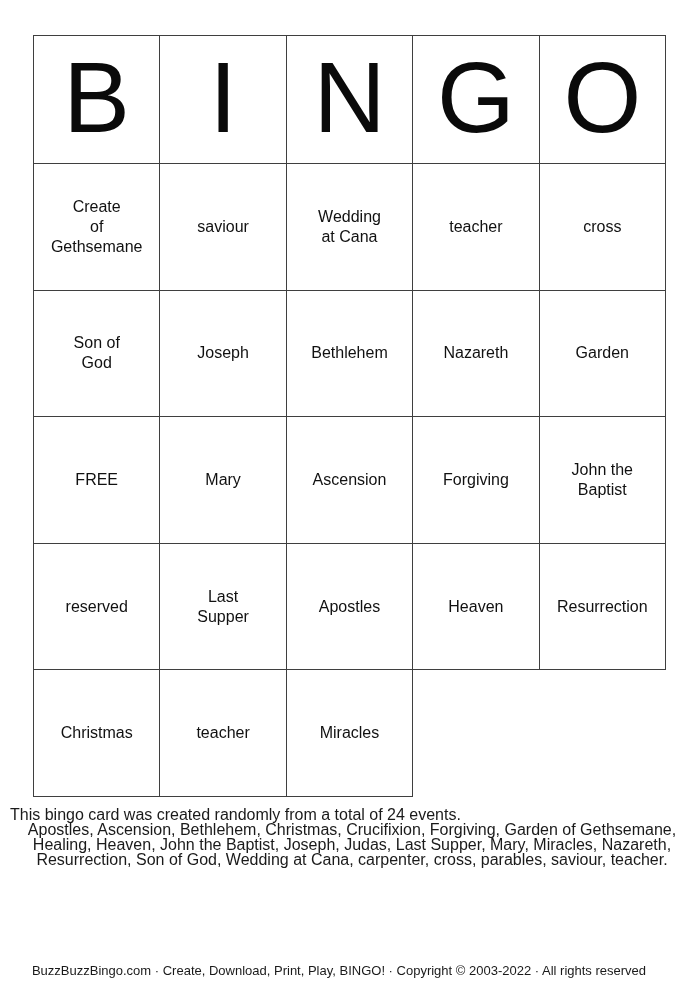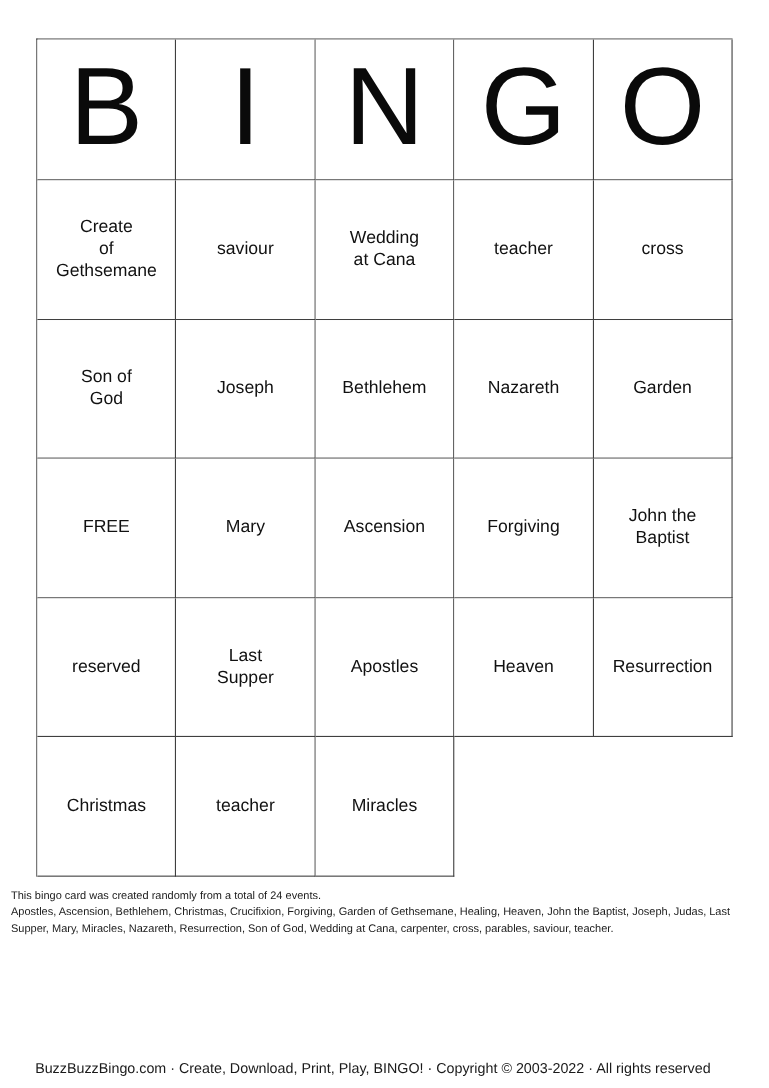--- a/index.html
+++ b/index.html
@@ -45,26 +45,26 @@
     font-size: 16px;
     line-height: 20px;
     white-space: pre-line;
     padding: 4px;
   }
 
   .fineprint {
     position: absolute;
     left: 10px;
     width: 684px;
-    font-size: 10px;
+    font-size: 16px;
     line-height: 15px;
     color: #1a1a1a;
   }
   .fineprint.note { top: 807px; }
-  .fineprint.list { top: 822px; }
+  .fineprint.list { top: 822px; text-align: center; }
 
   .copyright {
     position: absolute;
     left: 0;
     top: 963px;
     width: 678px;
     text-align: center;
     font-size: 13px;
     line-height: 16px;
     color: #1a1a1a;

